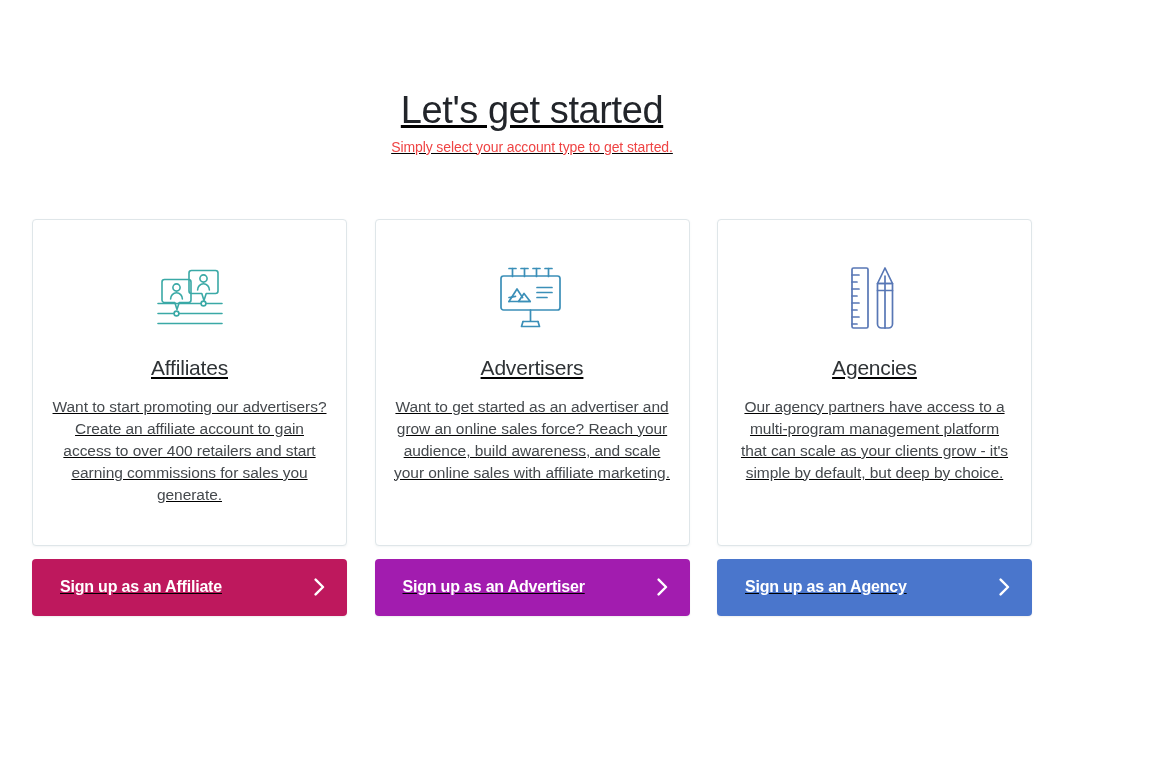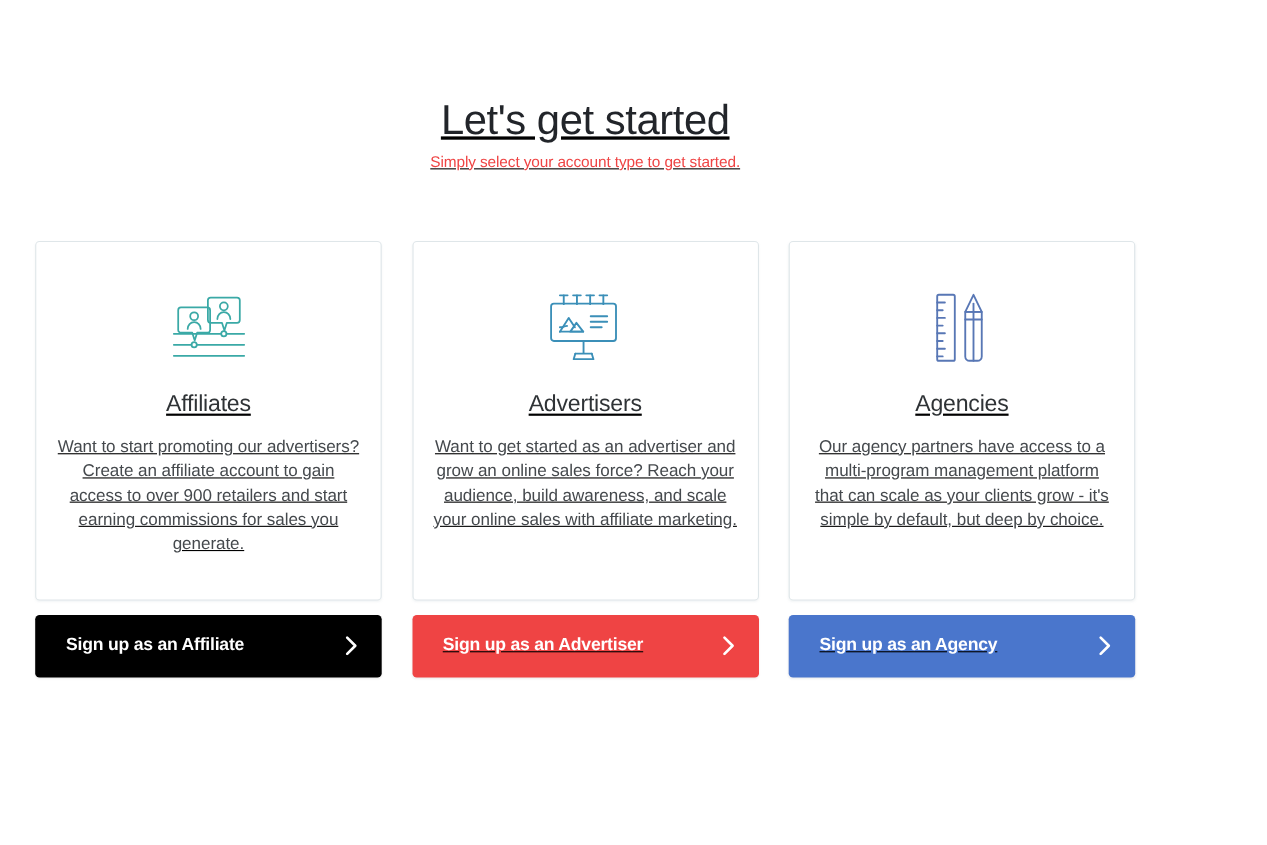--- a/index.html
+++ b/index.html
@@ -165,23 +165,23 @@
               <circle cx="53.5" cy="41.5" r="2.4"></circle>
               <circle cx="26.5" cy="51.5" r="2.4"></circle>
 
               <path d="M8 41.5h43.1M55.9 41.5H72"></path>
               <path d="M8 51.5h16.1M28.9 51.5H72"></path>
               <path d="M8 61.5h64"></path>
             </g>
           </svg>
         </div>
         <div class="card-title">Affiliates</div>
-        <div class="card-desc">Want to start promoting our advertisers? Create an affiliate account to gain access to over 900 retailers and start earning commissions for sales you generate.</div>
+        <div class="card-desc">Want to start promoting our advertisers? Create an affiliate account to gain access to over 400 retailers and start earning commissions for sales you generate.</div>
       </div>
-      <button class="signup-btn" style="background:#000000">
+      <button class="signup-btn" style="background:#be185d">
         <span>Sign up as an Affiliate</span>
         <span class="chev">
           <svg width="11" height="18" viewBox="0 0 11 18" fill="none">
             <path d="M1.6 1.6 9 9l-7.4 7.4" stroke="#ffffff" stroke-width="2.4" stroke-linecap="round" stroke-linejoin="round"></path>
           </svg>
         </span>
       </button>
     </div>
 
     <div class="col">
@@ -204,21 +204,21 @@
 
               <path d="M35.5 48v11"></path>
               <path d="M28 59.5h15"></path>
               <path d="M28 59.5l-1.5 5h18l-1.5-5"></path>
             </g>
           </svg>
         </div>
         <div class="card-title">Advertisers</div>
         <div class="card-desc">Want to get started as an advertiser and grow an online sales force? Reach your audience, build awareness, and scale your online sales with affiliate marketing.</div>
       </div>
-      <button class="signup-btn" style="background:#ef4444">
+      <button class="signup-btn" style="background:#a21caf">
         <span>Sign up as an Advertiser</span>
         <span class="chev">
           <svg width="11" height="18" viewBox="0 0 11 18" fill="none">
             <path d="M1.6 1.6 9 9l-7.4 7.4" stroke="#ffffff" stroke-width="2.4" stroke-linecap="round" stroke-linejoin="round"></path>
           </svg>
         </span>
       </button>
     </div>
 
     <div class="col">

